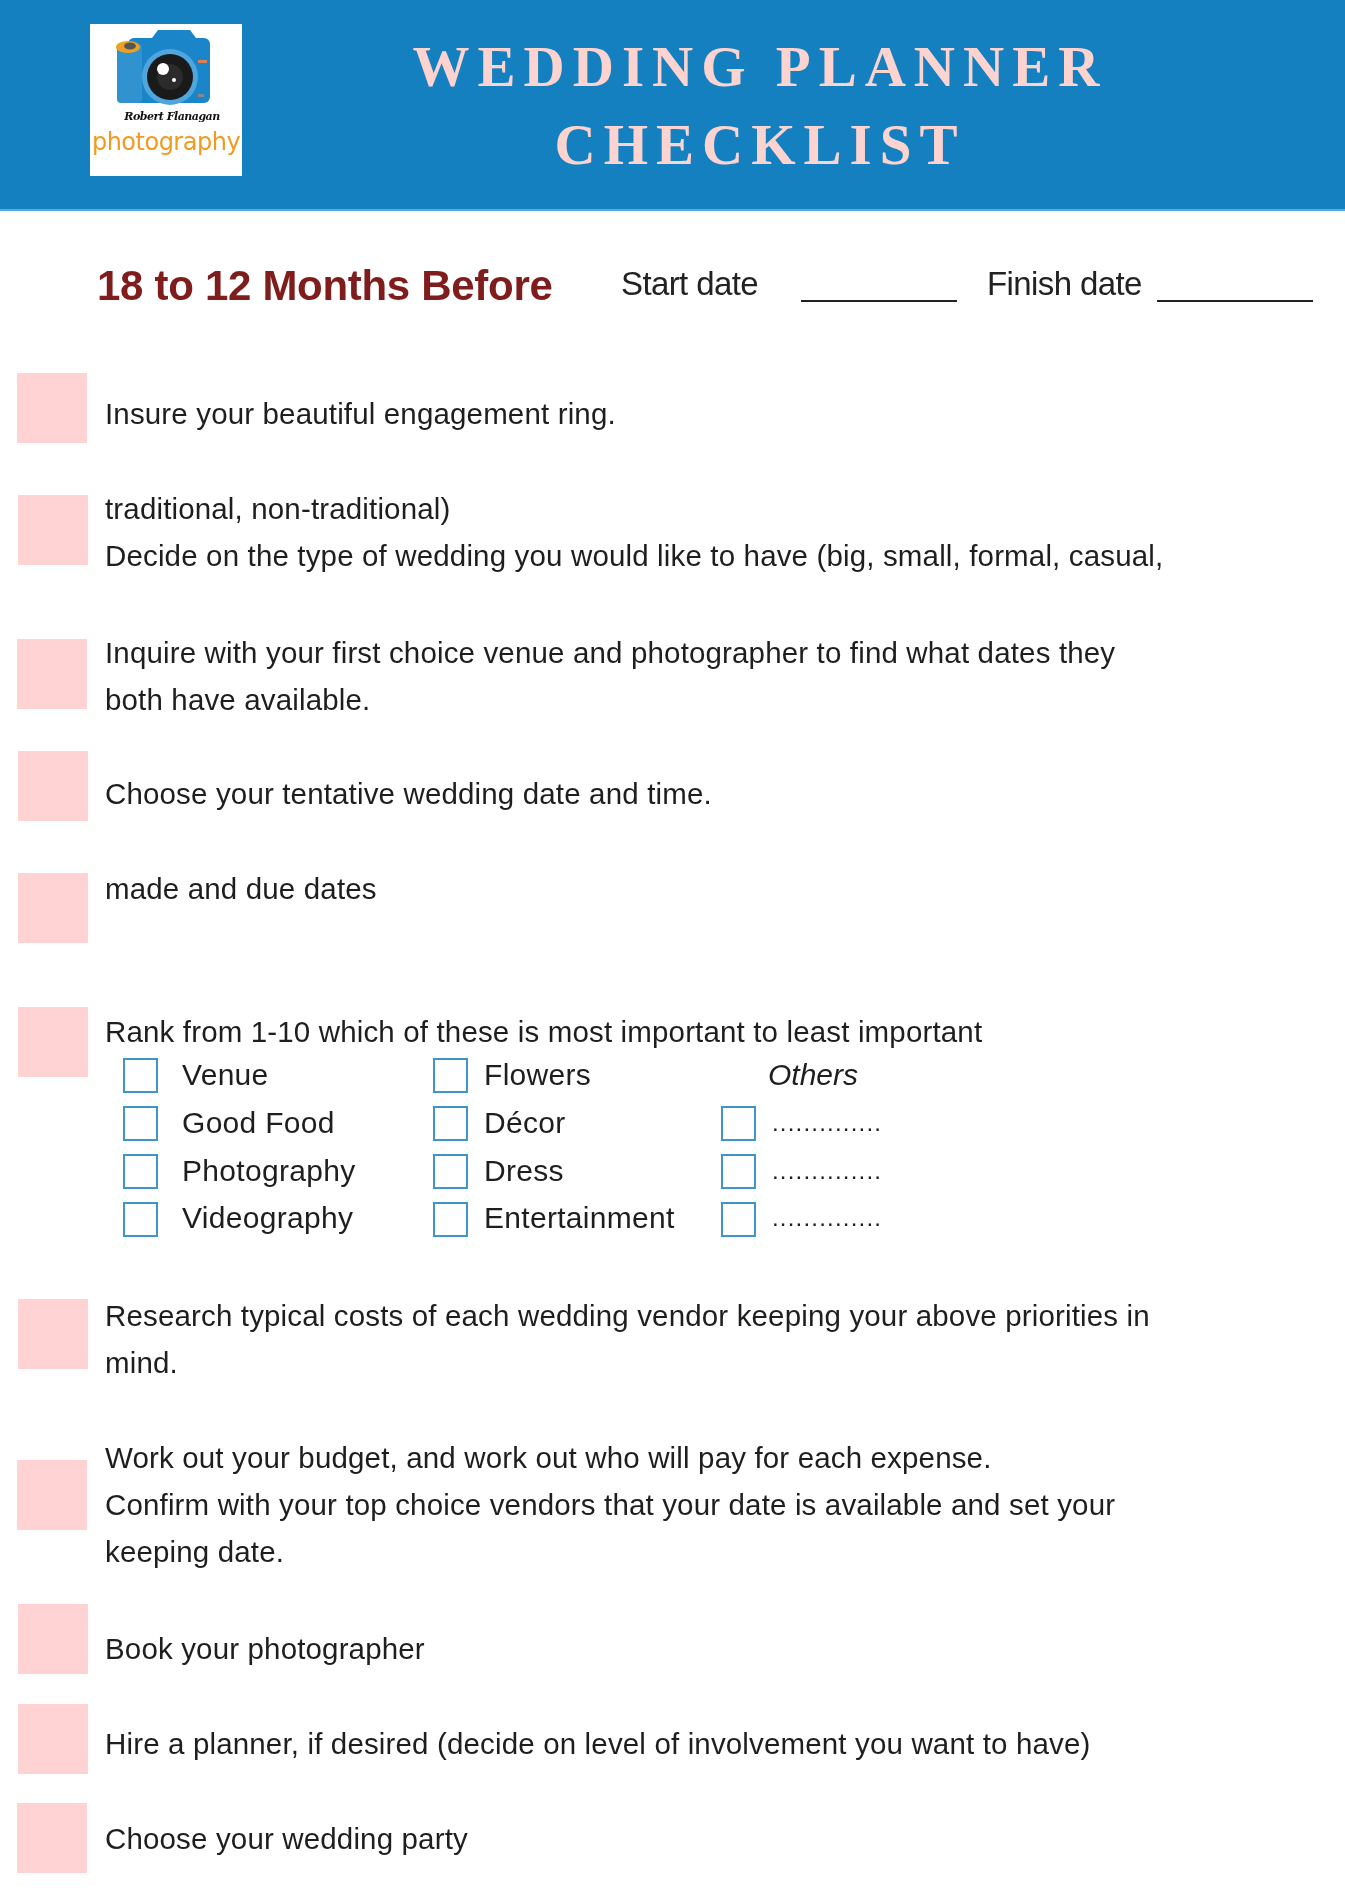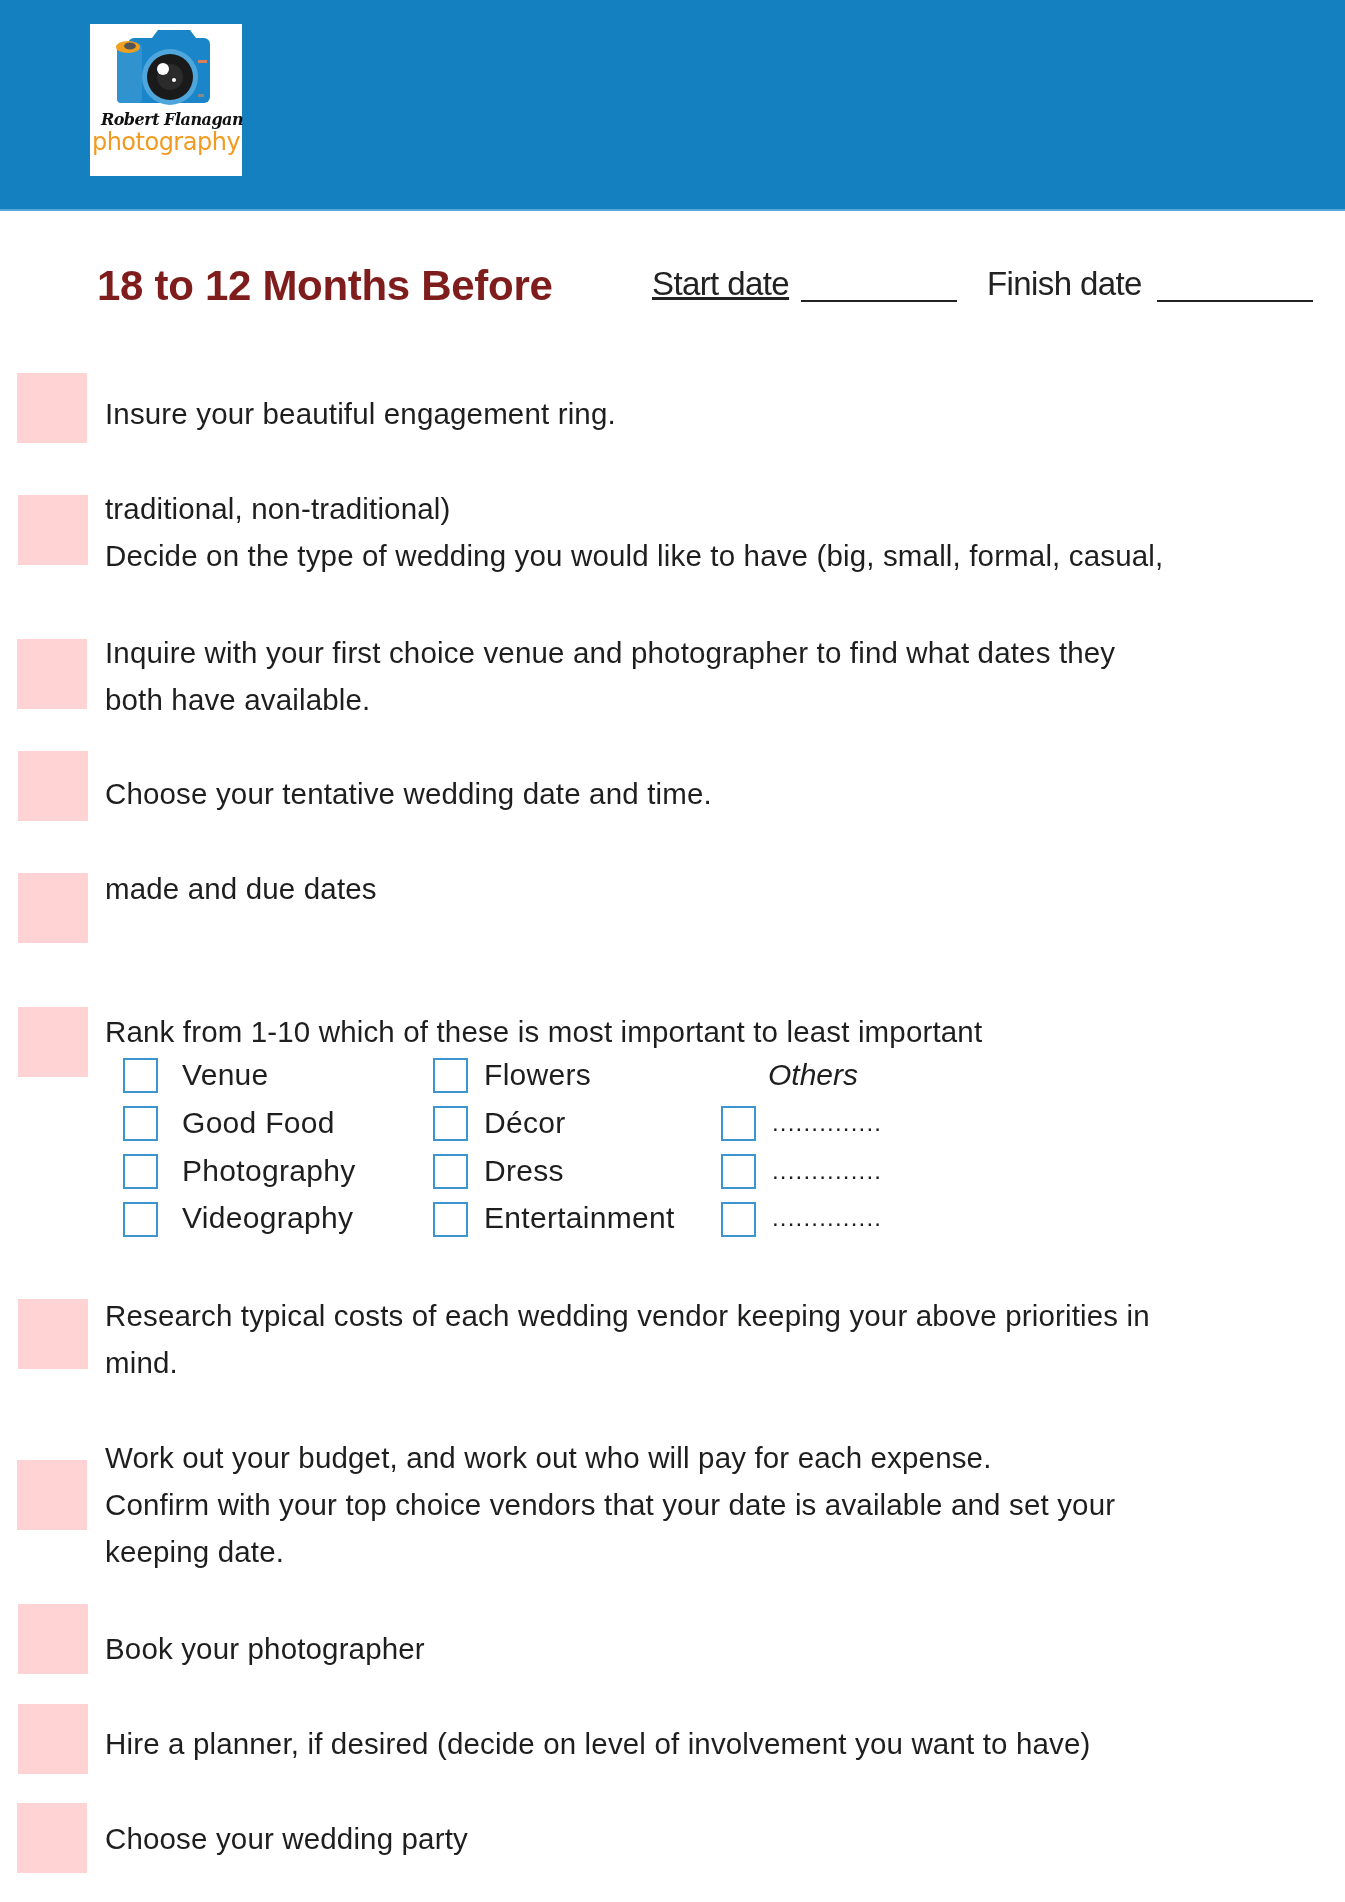--- a/index.html
+++ b/index.html
@@ -15,21 +15,21 @@
     border-bottom: 2px solid #5aa8dc;
   }
   .logo {
     position: absolute; left: 90px; top: 24px; width: 152px; height: 152px;
     background: #ffffff;
   }
   .logo svg { position: absolute; left: 0; top: 0; }
   .logo .script {
     position: absolute; left: 0; width: 164px; top: 86px; text-align: center;
     font-family: "DejaVu Serif", serif; font-style: italic; font-weight: bold;
-    font-size: 16px; color: #111; letter-spacing: -0.5px;
+    font-size: 11px; color: #111; letter-spacing: -0.5px;
   }
   .logo .photo {
     position: absolute; left: 0; width: 152px; top: 104px; text-align: center;
     font-family: "DejaVu Sans", sans-serif; font-size: 24px; color: #f29a1f;
     letter-spacing: -0.5px; font-weight: normal;
   }
   .title {
     position: absolute; left: 340px; width: 840px; top: 28px; text-align: center;
     font-family: "Liberation Serif", serif; font-weight: bold;
     color: #fdd3cf; font-size: 57px; line-height: 78px; letter-spacing: 8px;
@@ -91,24 +91,28 @@
       <circle cx="80" cy="53" r="13" fill="#2b2b2b"></circle>
       <circle cx="73" cy="45" r="6" fill="#ffffff"></circle>
       <circle cx="84" cy="56" r="2" fill="#ffffff"></circle>
 
       <rect x="108" y="36" width="9" height="3" fill="#d9805a"></rect>
       <rect x="108" y="70" width="6" height="3" fill="#888"></rect>
     </svg>
     <div class="script">Robert Flanagan</div>
     <div class="photo">photography</div>
   </div>
+  <div class="title">
+    <div>WEDDING PLANNER</div>
+    <div>CHECKLIST</div>
+  </div>
 </div>
 
 <div class="section-title">18 to 12 Months Before</div>
-<div class="date-field" style="left:652px;text-decoration:underline;">Start date</div>
+<div class="date-field" style="left:621px;">Start date</div>
 <div class="date-line" style="left:801px; width:156px;"></div>
 <div class="date-field" style="left:987px;">Finish date</div>
 <div class="date-line" style="left:1157px; width:156px;"></div>
 
 <div class="task-box" style="left:17px; top:373px;"></div>
 <div class="task-box" style="left:18px; top:495px;"></div>
 <div class="task-box" style="left:17px; top:639px;"></div>
 <div class="task-box" style="left:18px; top:751px;"></div>
 <div class="task-box" style="left:18px; top:873px;"></div>
 <div class="task-box" style="left:18px; top:1007px;"></div>

